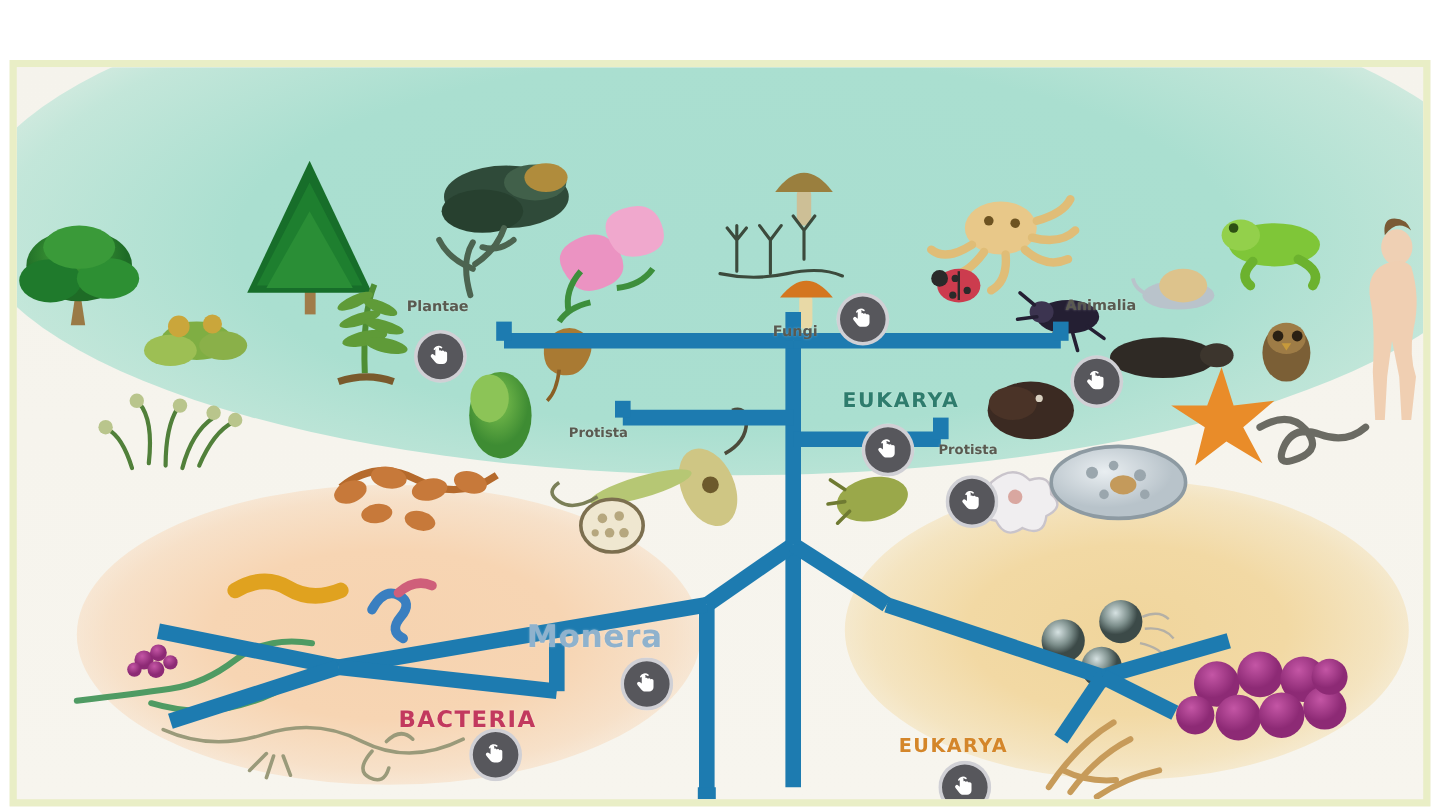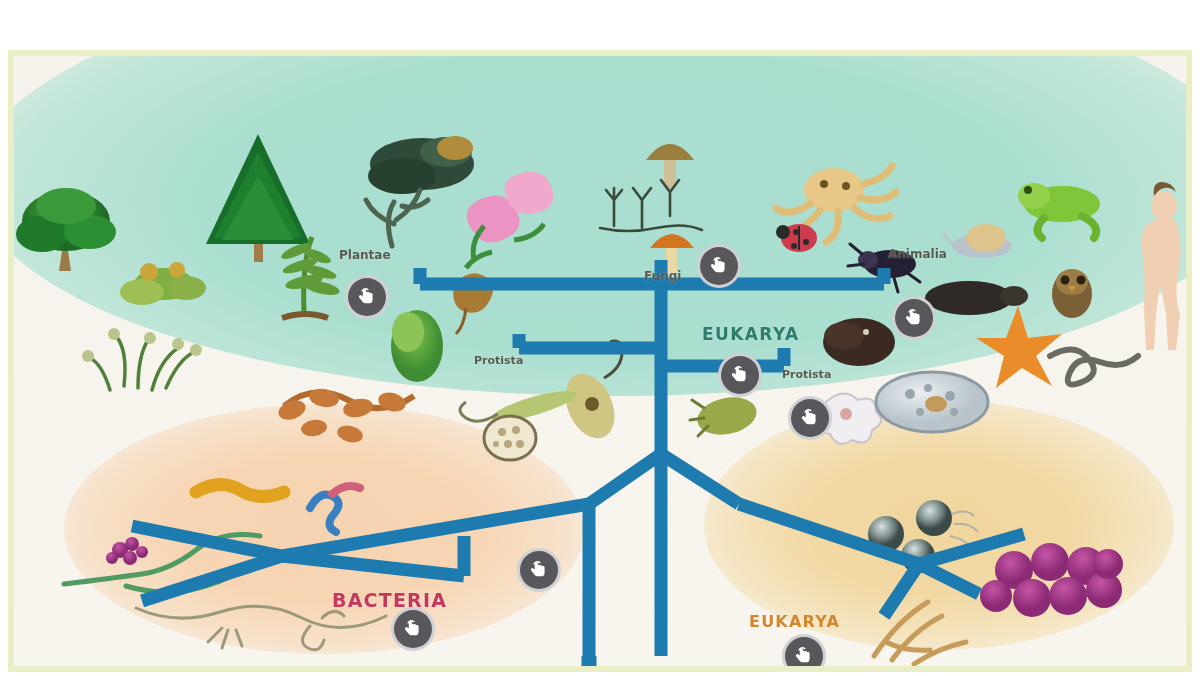--- a/index.html
+++ b/index.html
@@ -456,20 +456,21 @@
 
       <path d="M575 600 L575 650" stroke="#1d7bb0" stroke-width="15" fill="none"></path>
     </svg>
 
     <div class="fig-label" id="lbl-plantae">Plantae</div>
     <div class="fig-label" id="lbl-fungi">Fungi</div>
     <div class="fig-label" id="lbl-animalia">Animalia</div>
     <div class="fig-label" id="lbl-protista1">Protista</div>
     <div class="fig-label" id="lbl-protista2">Protista</div>
     <div class="fig-label" id="lbl-eukarya">EUKARYA</div>
+    <div class="fig-label" id="lbl-monera">Monera</div>
     <div class="fig-label" id="lbl-bacteria">BACTERIA</div>
     <div class="fig-label" id="lbl-archaea">EUKARYA</div>
 
     <div id="hotspot-layer">
           <div class="hotspot" style="left: 331px; top: 219px;">
             <svg viewBox="0 0 24 24">
               <path fill="#ffffff" d="M9.2 3.1c-1 0-1.8.8-1.8 1.8v6.6L6 10.4a1.7 1.7 0 0 0-2.4 2.4l3.6 4.4c.9 1.1 2.2 1.7 3.6 1.7h3.3a4 4 0 0 0 4-4V9.1c0-.9-.7-1.6-1.6-1.6-.3 0-.6.1-.9.3a1.6 1.6 0 0 0-2.7-.6 1.6 1.6 0 0 0-2.1-.6V4.9c0-1-.8-1.8-1.6-1.8z"></path>
               <path fill="none" stroke="#ffffff" stroke-width="1.5" stroke-linecap="round" d="M6.6 5.4A4.2 4.2 0 0 1 13 4"></path>
             </svg>
           </div>

